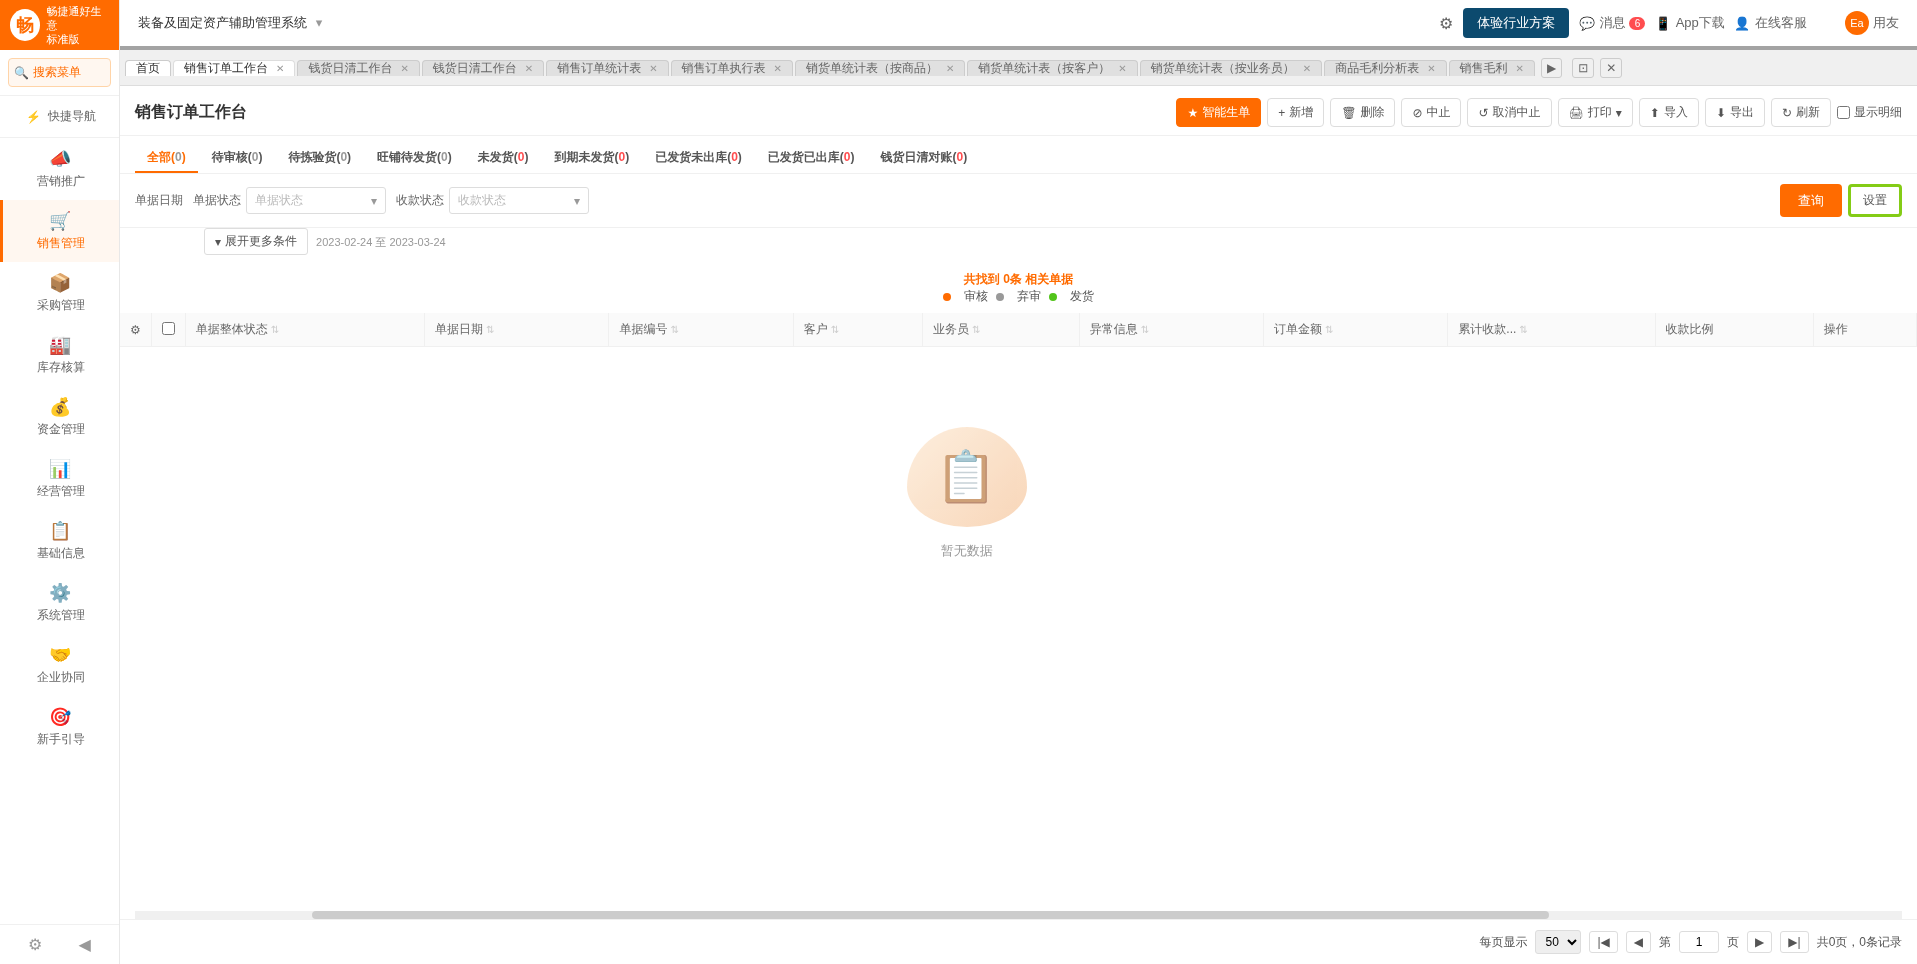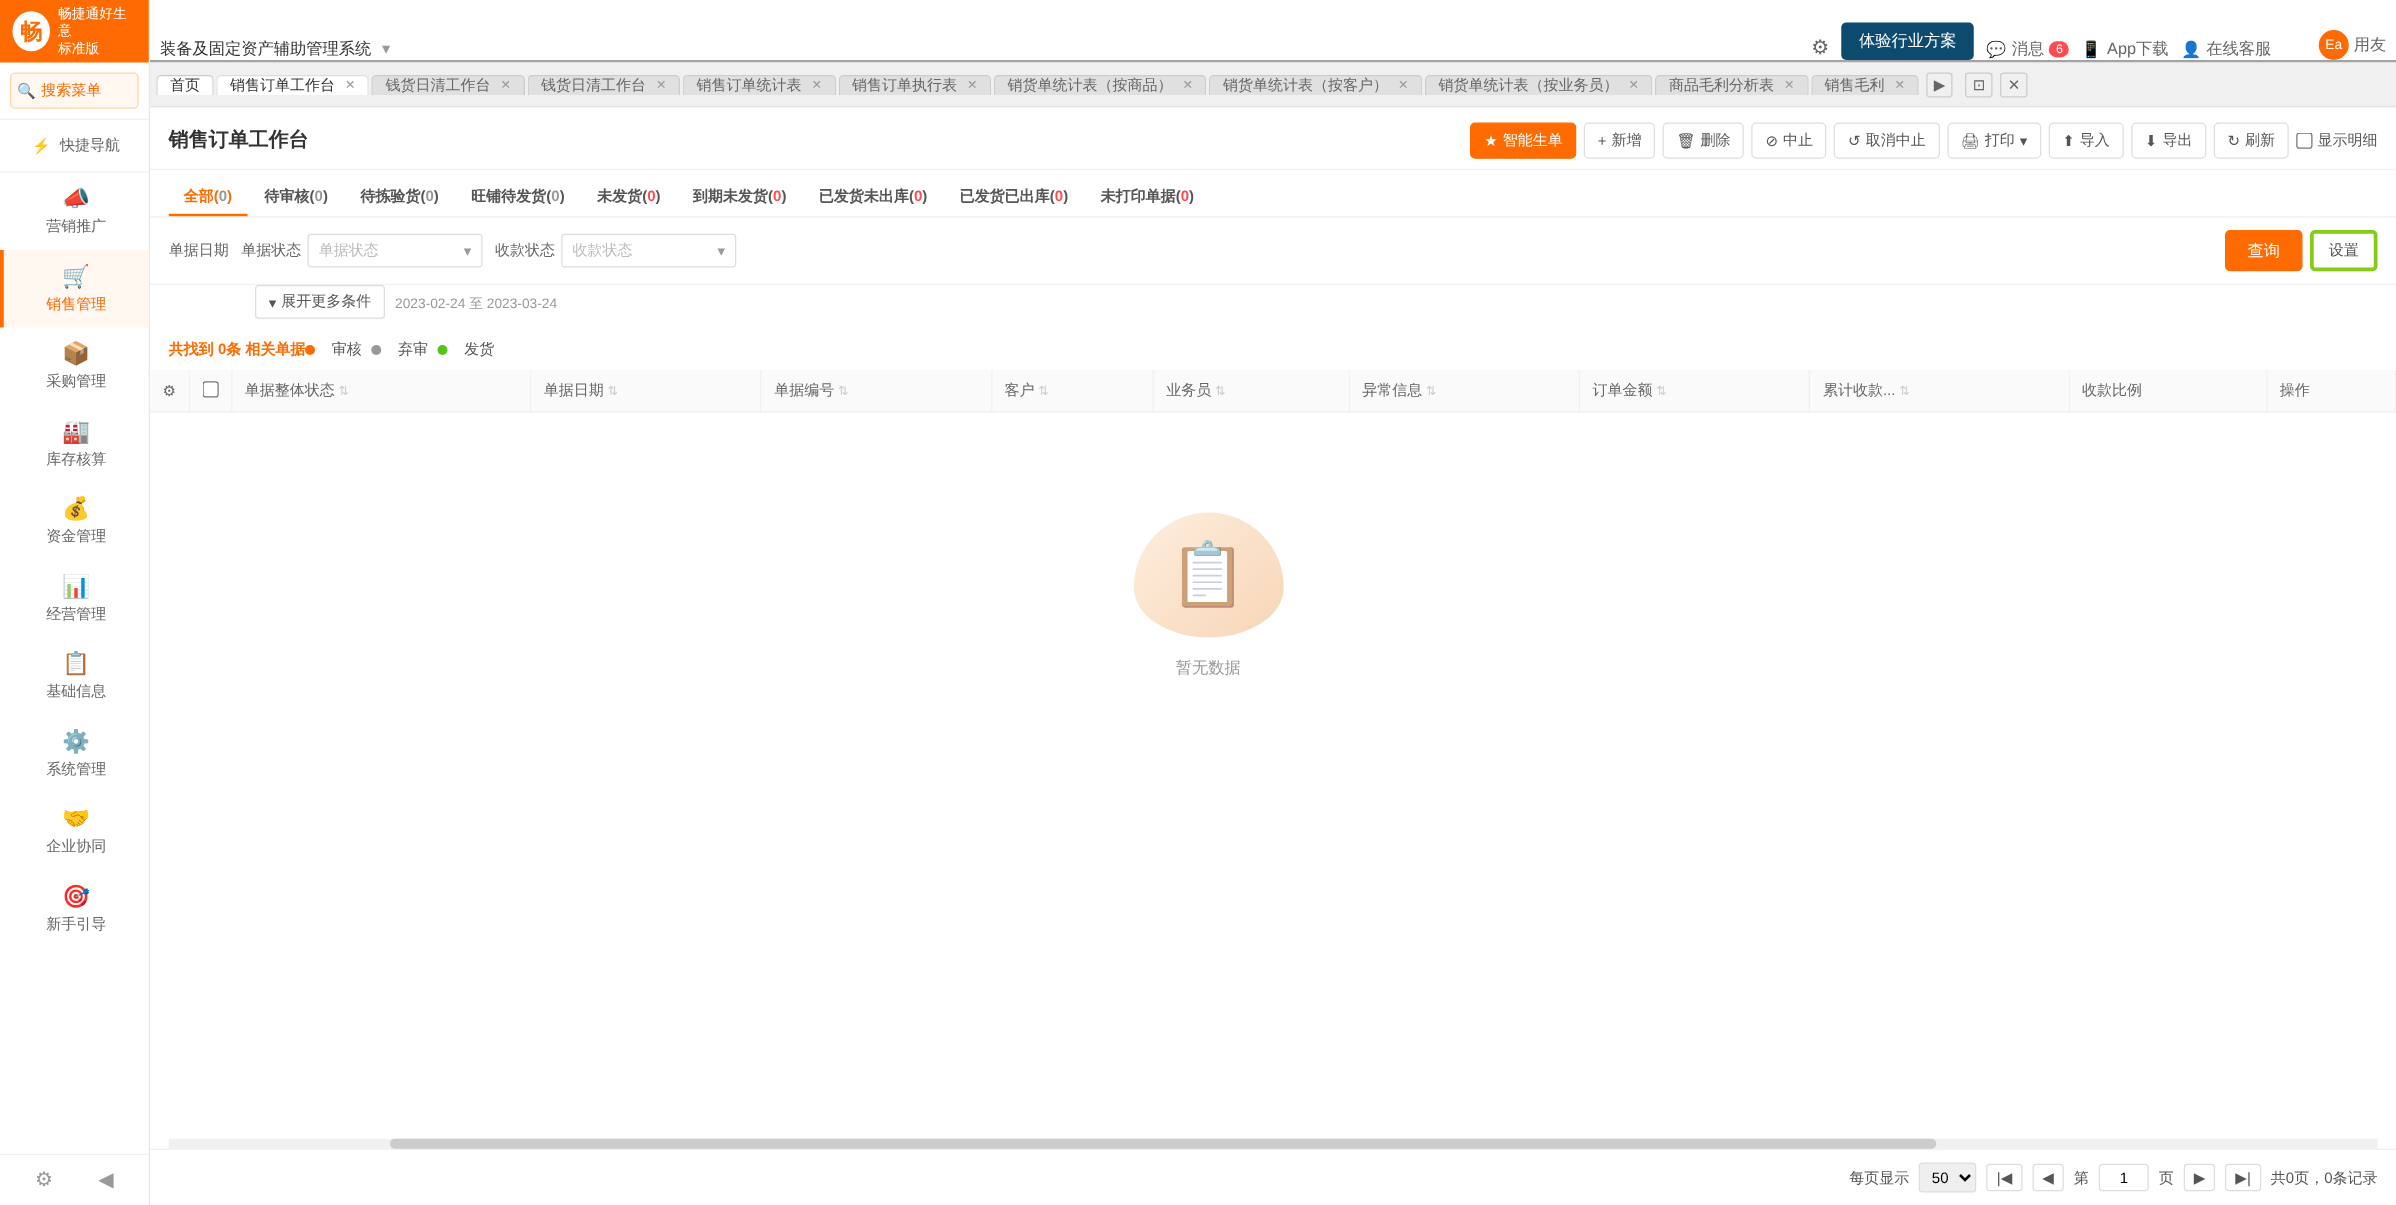--- a/index.html
+++ b/index.html
@@ -16,21 +16,21 @@
     .sidebar-item { display: flex; flex-direction: column; align-items: center; padding: 10px 5px; cursor: pointer; border-left: 3px solid transparent; color: #666; font-size: 12px; gap: 3px; }
     .sidebar-item.active { background: #fff7f0; color: #ff6b00; border-left-color: #ff6b00; }
     .sidebar-item .icon { font-size: 18px; }
     .sidebar-footer { padding: 10px; display: flex; justify-content: space-around; border-top: 1px solid #f0f0f0; }
     .sidebar-footer-btn { cursor: pointer; color: #999; font-size: 16px; }
 
     
     .main { flex: 1; display: flex; flex-direction: column; overflow: hidden; }
 
     
-    .topbar { height: 50px; background: #fff; display: flex; align-items: flex-end; padding: 0 8px; border-bottom: 2px solid #a3a3a3; gap: 10px; }
+    .topbar { height: 50px; background: #fff; display: flex; align-items: center; padding: 0 18px; border-bottom: 4px solid #a3a3a3; gap: 10px; }
     .topbar-title { font-size: 13px; color: #333; flex: 1; }
     .topbar-btn { display: flex; align-items: center; gap: 4px; cursor: pointer; color: #666; font-size: 13px; }
     .topbar-btn-orange { background: #0c4a6e; color: #fff; border: none; border-radius: 4px; padding: 6px 14px; cursor: pointer; font-size: 13px; }
     .badge { background: #ff4d4f; color: #fff; border-radius: 10px; font-size: 10px; padding: 1px 5px; min-width: 16px; text-align: center; }
     .gear-icon { color: #666; font-size: 16px; cursor: pointer; }
 
     
     .tabbar { height: 36px; background: #f0f0f0; display: flex; align-items: center; padding: 0 5px; gap: 2px; overflow: hidden; border-bottom: 1px solid #ddd; flex-shrink: 0; }
     .tab { display: flex; align-items: center; gap: 5px; padding: 0 10px; height: 16px; border-radius: 4px 4px 0 0; cursor: pointer; font-size: 12px; color: #666; background: #e0e0e0; white-space: nowrap; border: 1px solid #ccc; border-bottom: none; }
     .tab.active { background: #fff; color: #333; border-color: #ddd; }
@@ -64,21 +64,21 @@
     .filter-date-group { display: flex; gap: 5px; align-items: center; }
     .date-option { padding: 3px 8px; border: 1px solid #ddd; border-radius: 3px; cursor: pointer; font-size: 12px; color: #555; background: #fff; }
     .date-option.active { background: #ff6b00; color: #fff; border-color: #ff6b00; }
     .date-range { font-size: 11px; color: #999; margin-top: 2px; }
     .filter-select { border: 1px solid #ddd; border-radius: 3px; padding: 4px 8px; font-size: 12px; color: #555; background: #fff; cursor: pointer; display: flex; align-items: center; gap: 30px; min-width: 140px; }
     .expand-btn { display: flex; align-items: center; gap: 4px; padding: 4px 10px; border: 1px solid #ddd; border-radius: 3px; cursor: pointer; font-size: 12px; color: #555; background: #fff; }
     .query-btn { background: #ff6b00; color: #fff; border: none; border-radius: 4px; padding: 6px 18px; cursor: pointer; font-size: 13px; }
     .setting-btn { background: #fff; color: #555; border: 3px solid #84cc16; border-radius: 4px; padding: 5px 12px; cursor: pointer; font-size: 12px; }
 
     
-    .table-toolbar { display: flex; align-items: center; justify-content: flex-start; padding: 8px 15px; flex-shrink: 0; }
+    .table-toolbar { display: flex; align-items: center; justify-content: space-between; padding: 8px 15px; flex-shrink: 0; flex-direction: column; }
     .result-count { font-size: 12px; color: #666; }
     .result-count span { color: #ff6b00; font-weight: bold; }
     .table-actions { display: flex; gap: 8px; }
     .table-action-btn { display: flex; align-items: center; gap: 13px; font-size: 12px; color: #555; cursor: pointer; }
     .table-action-btn .dot { width: 8px; height: 8px; border-radius: 50%; display: inline-block; }
     .dot-orange { background: #ff6b00; }
     .dot-gray { background: #999; }
     .dot-green { background: #52c41a; }
 
     
@@ -327,21 +327,21 @@
       <div class="subtab">
         <span>到期未发货</span>(<span class="cnt-red">0</span>)
       </div>
       <div class="subtab">
         <span>已发货未出库</span>(<span class="cnt-red">0</span>)
       </div>
       <div class="subtab">
         <span>已发货已出库</span>(<span class="cnt-red">0</span>)
       </div>
       <div class="subtab">
-        <span>未打印单据</span>(<span class="cnt-red">0</span>)
+        <span>钱货日清对账</span>(<span class="cnt-red">0</span>)
       </div>
     </div>
 
     <div class="filter-bar">
       <div class="filter-item">
         <span class="filter-label">单据日期</span>
       </div>
       <div class="filter-item">
         <span class="filter-label">单据状态</span>
         <div class="filter-select">

